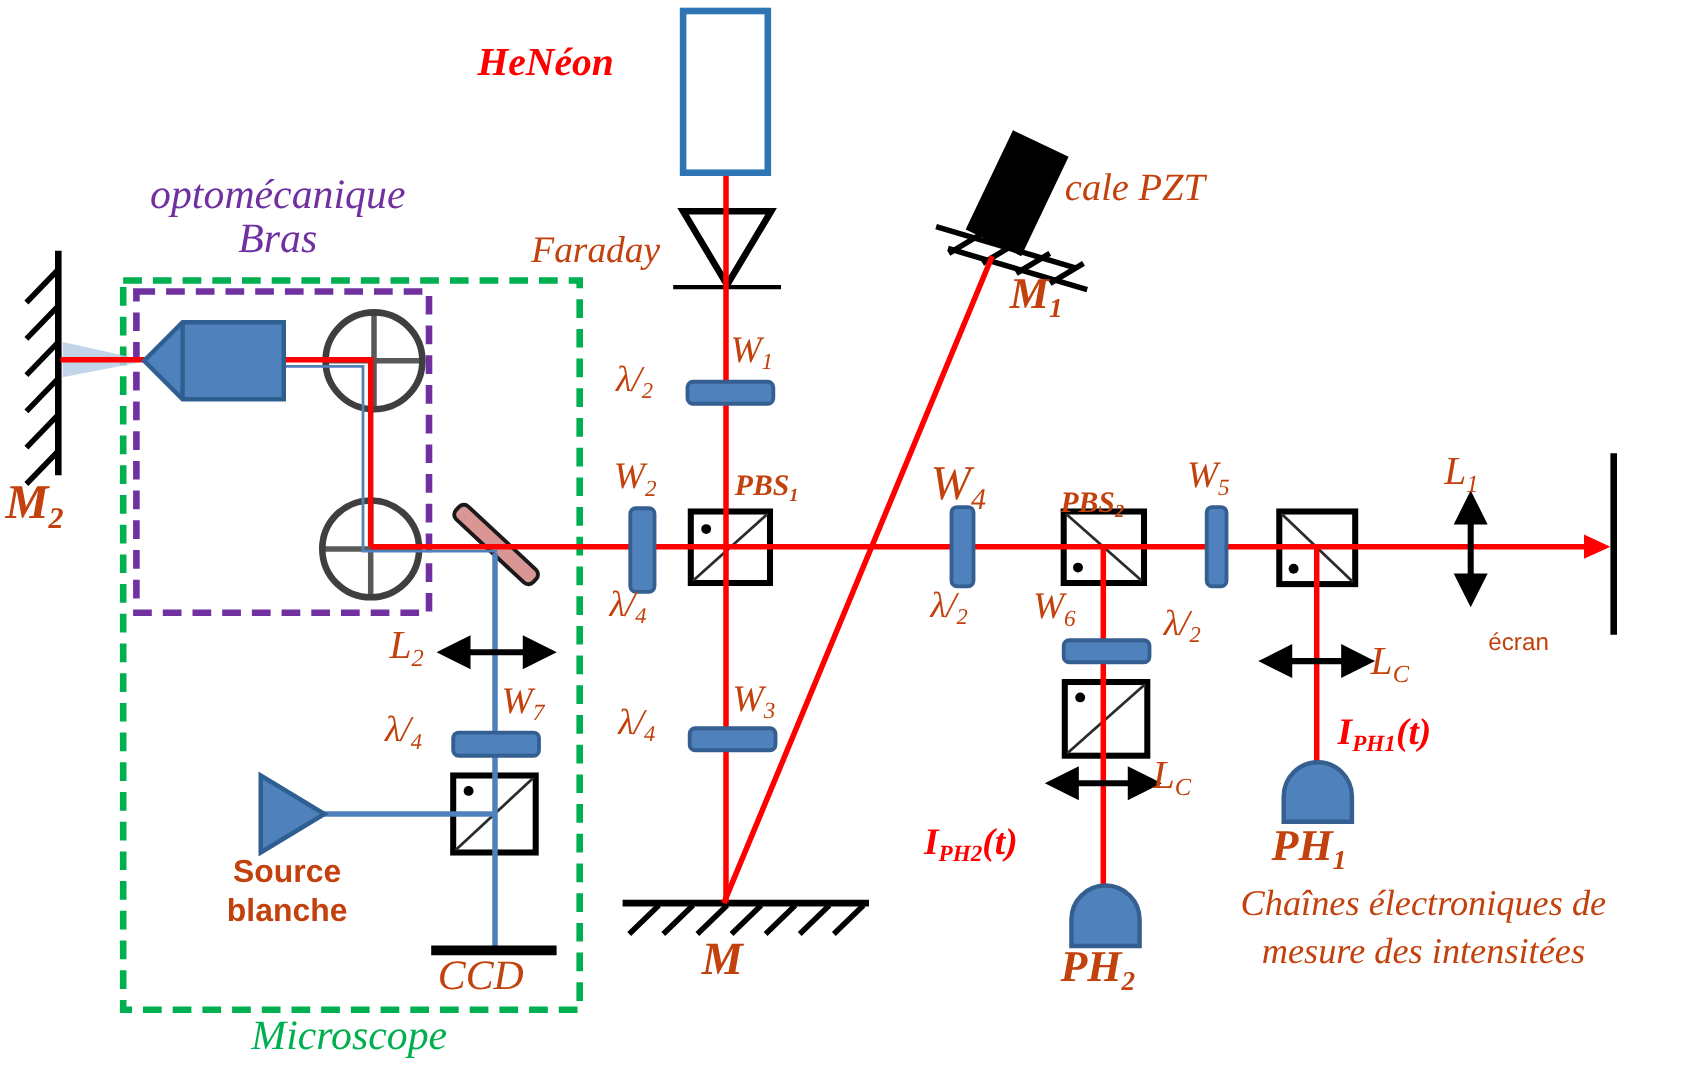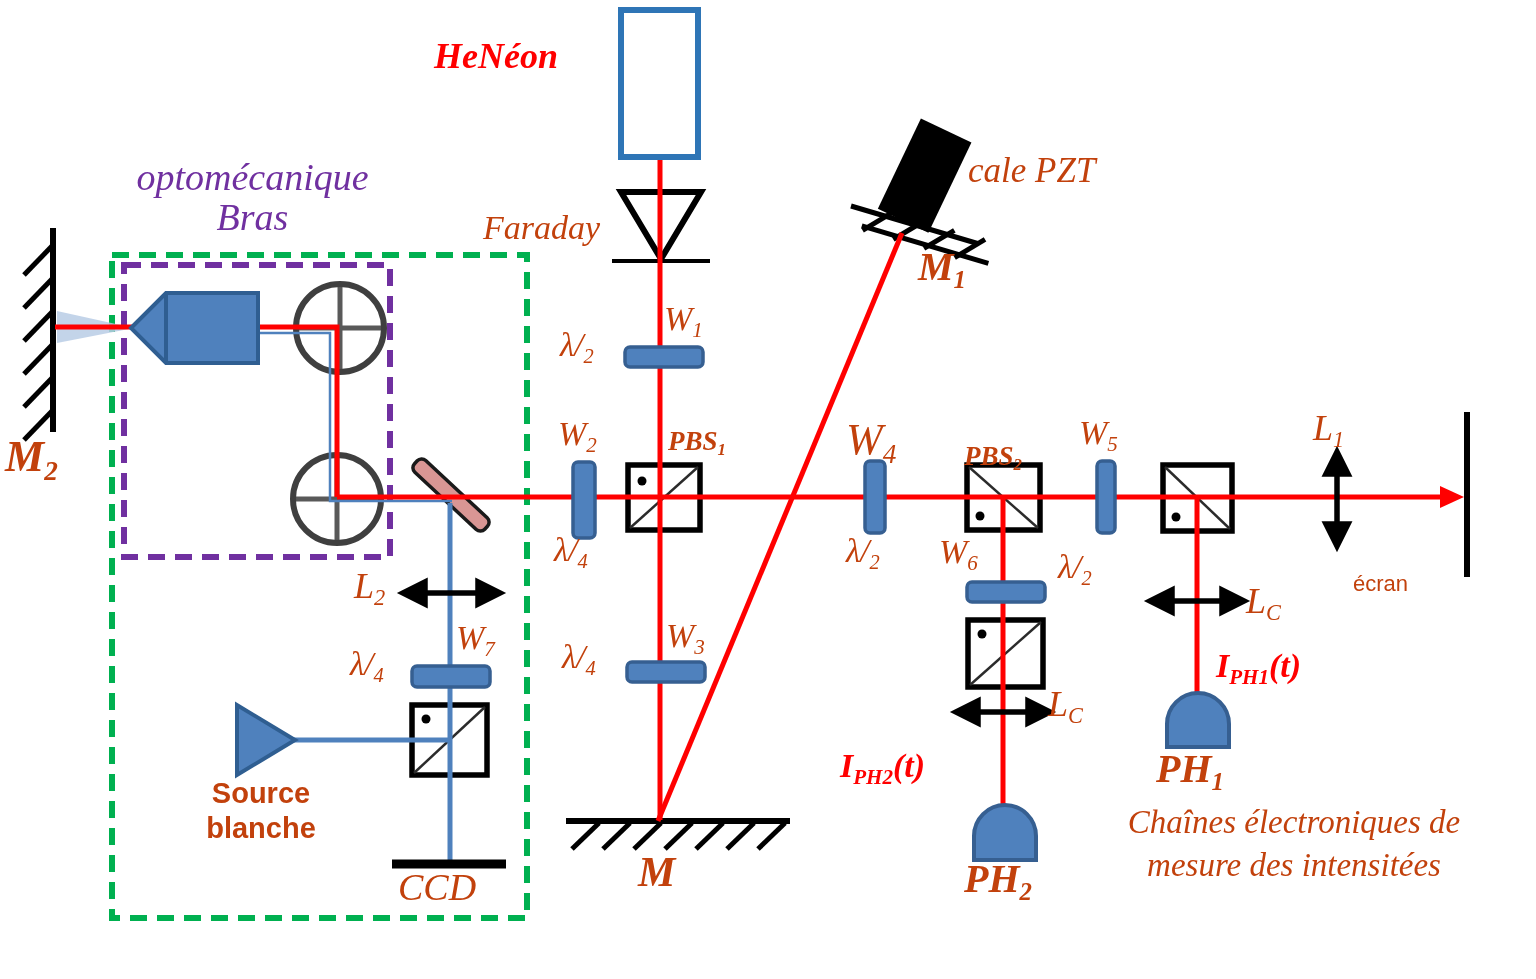--- a/index.html
+++ b/index.html
@@ -179,20 +179,21 @@
 
 <div class="lbl bold" style="left:5px;top:434px;font-size:44px;"><span>M</span><span class="sub">2</span></div>
 
 <div class="lbl bold" style="left:638px;top:850px;font-size:42px;"><span>M</span></div>
 
 <div class="lbl purple center" style="left:100px;top:158px;width:305px;font-size:38px;">
   <div>optomécanique</div>
   <div>Bras</div>
 </div>
 
+<div class="lbl green center" style="left:205px;top:923px;width:225px;font-size:38px;"><span>Microscope</span></div>
 
 <div class="lbl" style="left:664px;top:301px;font-size:34px;"><span>W</span><span class="sub">1</span></div>
 <div class="lbl" style="left:560px;top:328px;font-size:33px;"><span>λ/</span><span class="sub">2</span></div>
 
 <div class="lbl" style="left:558px;top:416px;font-size:34px;"><span>W</span><span class="sub">2</span></div>
 <div class="lbl" style="left:554px;top:533px;font-size:33px;"><span>λ/</span><span class="sub">4</span></div>
 
 <div class="lbl" style="left:666px;top:618px;font-size:34px;"><span>W</span><span class="sub">3</span></div>
 <div class="lbl" style="left:562px;top:640px;font-size:33px;"><span>λ/</span><span class="sub">4</span></div>
 

